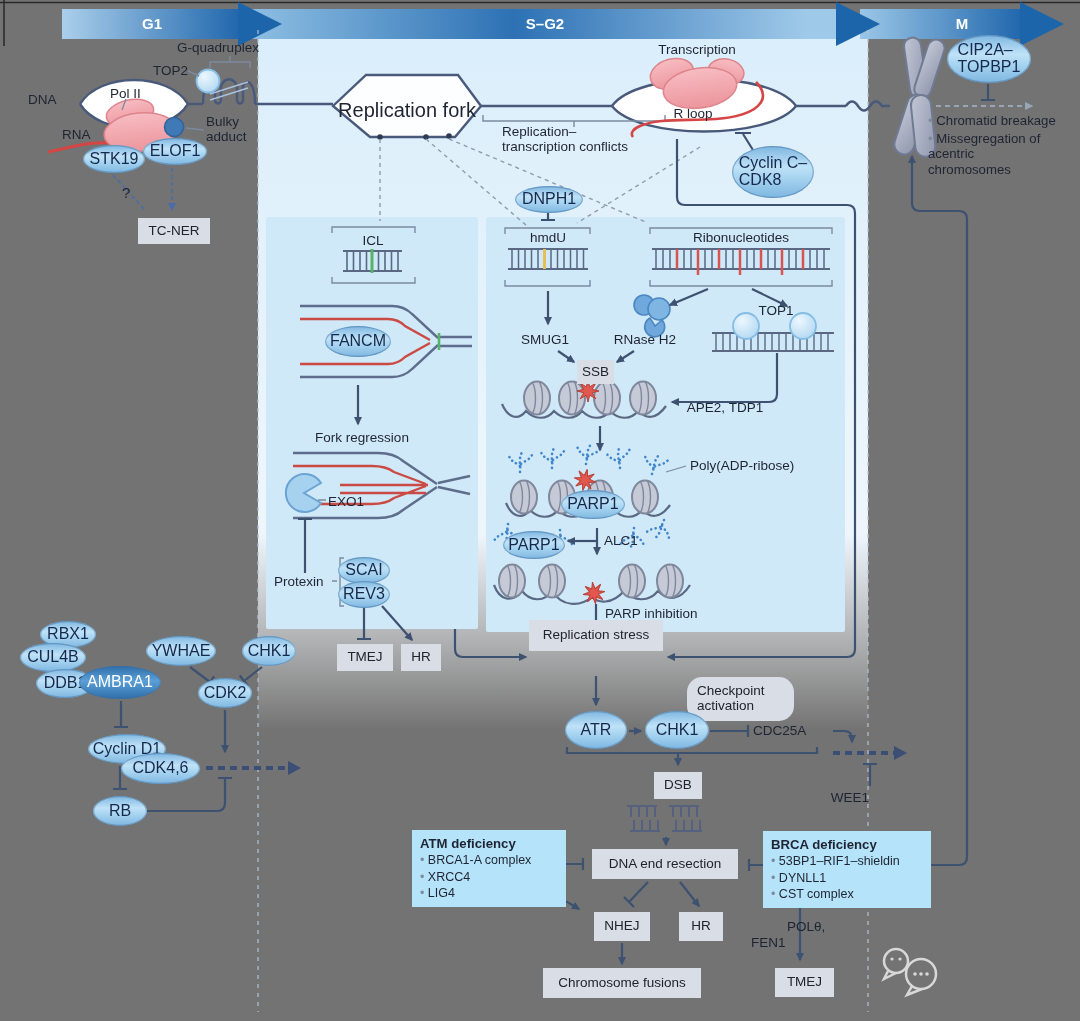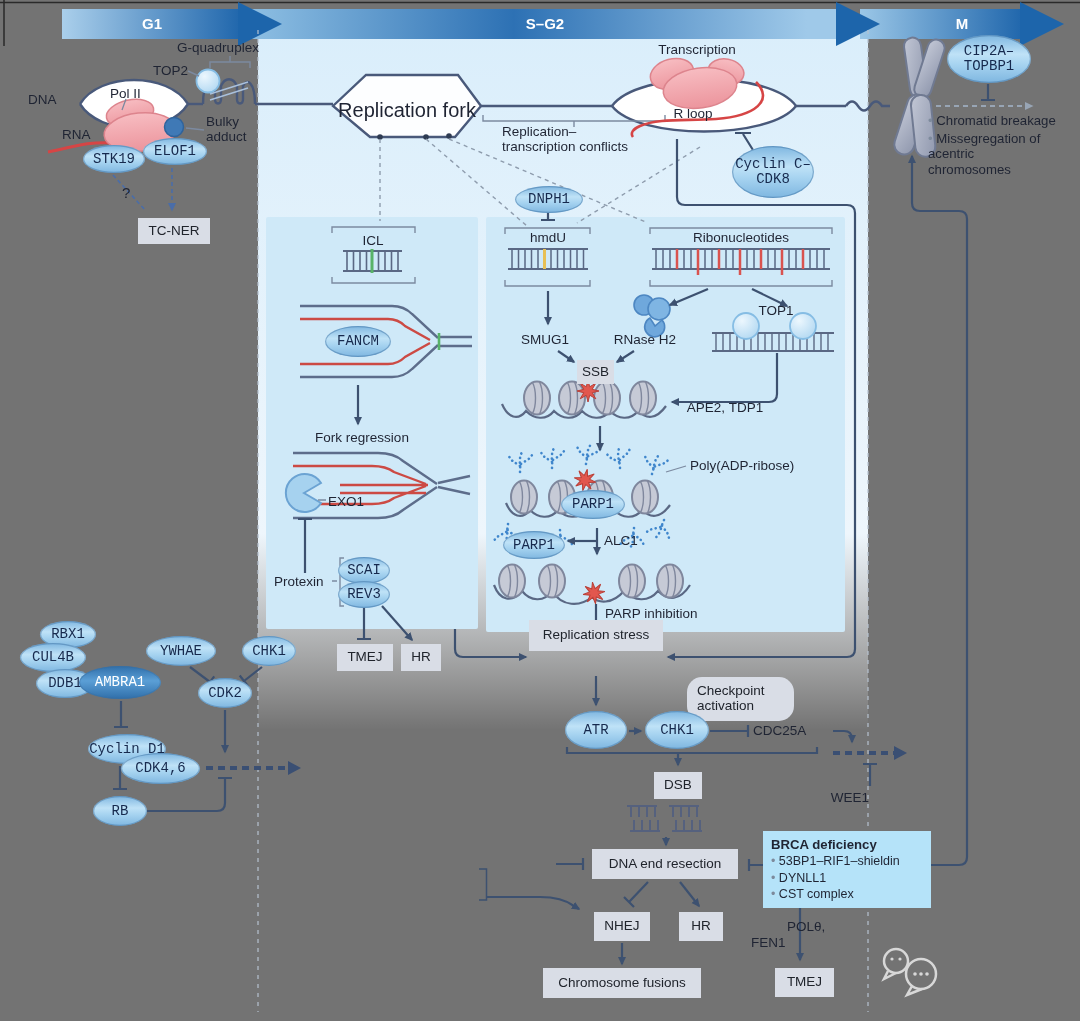--- a/index.html
+++ b/index.html
@@ -3,23 +3,23 @@
 <meta charset="utf-8">
 <style>
   html,body{margin:0;padding:0;background:#fff;font-family:"Liberation Sans",sans-serif;}
   .stage{position:relative;width:1080px;height:1021px;overflow:hidden;background:#737373;}
   .stage svg.layer{position:absolute;left:0;top:0;z-index:1;}
   .lbl{position:absolute;font-size:13.5px;color:#1f2433;white-space:nowrap;z-index:3;line-height:1.12;}
   .c{transform:translateX(-50%);text-align:center;}
   .pre{white-space:pre-line;}
   .hdr{position:absolute;z-index:3;color:#fff;font-weight:bold;font-size:15px;transform:translateX(-50%);}
   .gbox{position:absolute;background:#d9dde6;color:#20242c;font-size:13.5px;display:flex;align-items:center;justify-content:center;text-align:center;z-index:3;line-height:1.1;}
-  .ell{position:absolute;border-radius:50%;display:flex;align-items:center;justify-content:center;text-align:center;font-size:14px;color:#16294d;z-index:3;line-height:1.05;
+  .ell{position:absolute;border-radius:50%;display:flex;align-items:center;justify-content:center;font-size:16px;color:#16294d;z-index:3;line-height:1.05;
        background:linear-gradient(180deg,#6fa8d8 0,#7eb6e0 0,#bfe2f7 40%,#a6d3f0 62%,#7eb6e0 100%);
-       box-shadow:inset 0 0 0 1.2px rgba(60,110,160,.45);font-family:Liberation Mono, monospace;}
+       box-shadow:inset 0 0 0 1.2px rgba(60,110,160,.45);}
   .ell.dark{background:linear-gradient(180deg,#2f6ea9 0,#5b9fd6 45%,#2f6ea9 100%);color:#fff;}
   .defbox{position:absolute;background:#b5e3f9;z-index:3;font-size:12.5px;color:#1f2433;padding:5px 8px;line-height:1.32;}
   .defbox .title{font-weight:bold;font-size:13.2px;}
   .bullet{display:block;}
   .bullet::before{content:"• ";color:#7d8a9c;}
   .bullets{position:absolute;z-index:3;font-size:13.2px;color:#1f2433;line-height:1.15;width:132px;}
   .bullets .bullet{margin-bottom:3px;}
   .wm{position:absolute;z-index:3;font-size:29px;color:#d6d6d6;letter-spacing:5px;font-family:"DejaVu Sans",sans-serif;}
 </style>
 </head>
@@ -338,20 +338,26 @@
 <div class="gbox" style="left:654px;top:772px;width:48px;height:27px;">DSB</div>
 
 <div class="gbox" style="left:592px;top:849px;width:146px;height:30px;">DNA end resection</div>
 <div class="gbox" style="left:594px;top:912px;width:56px;height:29px;">NHEJ</div>
 <div class="gbox" style="left:679px;top:912px;width:44px;height:29px;">HR</div>
 <div class="gbox" style="left:543px;top:968px;width:158px;height:30px;">Chromosome fusions</div>
 <div class="lbl" style="left:751px;top:919px;margin-left:36px;">POLθ,</div>
 <div class="lbl" style="left:751px;top:935px;">FEN1</div>
 <div class="gbox" style="left:775px;top:968px;width:59px;height:29px;">TMEJ</div>
 
+<div class="defbox" style="left:412px;top:830px;width:138px;">
+  <div class="title">ATM deficiency</div>
+  <span class="bullet">BRCA1-A complex</span>
+  <span class="bullet">XRCC4</span>
+  <span class="bullet">LIG4</span>
+</div>
 <div class="defbox" style="left:763px;top:831px;width:152px;">
   <div class="title">BRCA deficiency</div>
   <span class="bullet">53BP1–RIF1–shieldin</span>
   <span class="bullet">DYNLL1</span>
   <span class="bullet">CST complex</span>
 </div>
 
 <div class="ell" style="left:40px;top:621px;width:56px;height:27px;">RBX1</div>
 <div class="ell" style="left:20px;top:643px;width:66px;height:29px;">CUL4B</div>
 <div class="ell" style="left:36px;top:669px;width:58px;height:29px;">DDB1</div>

